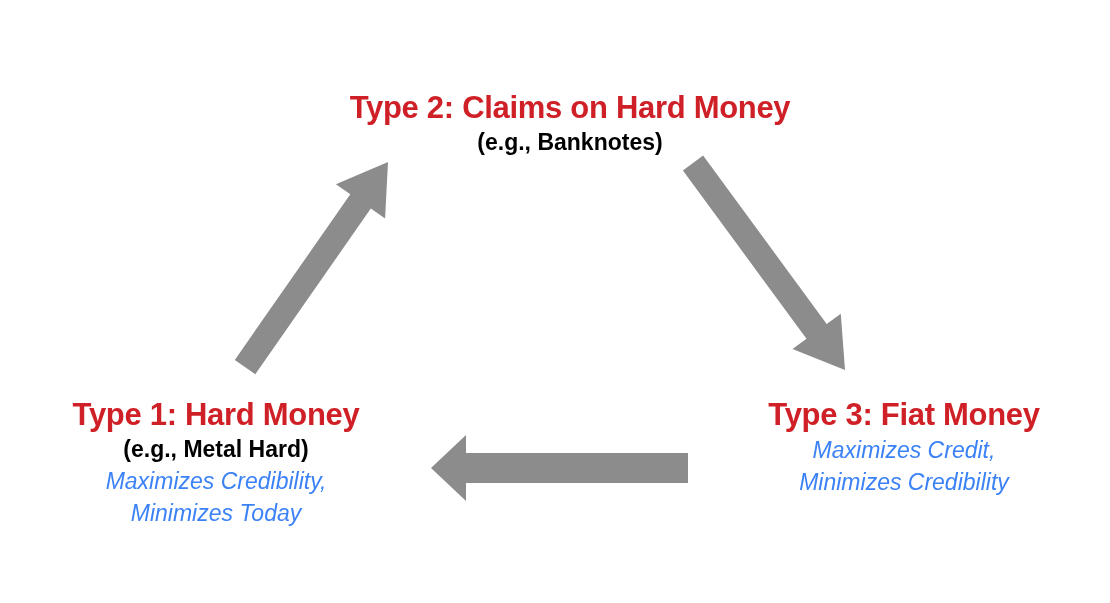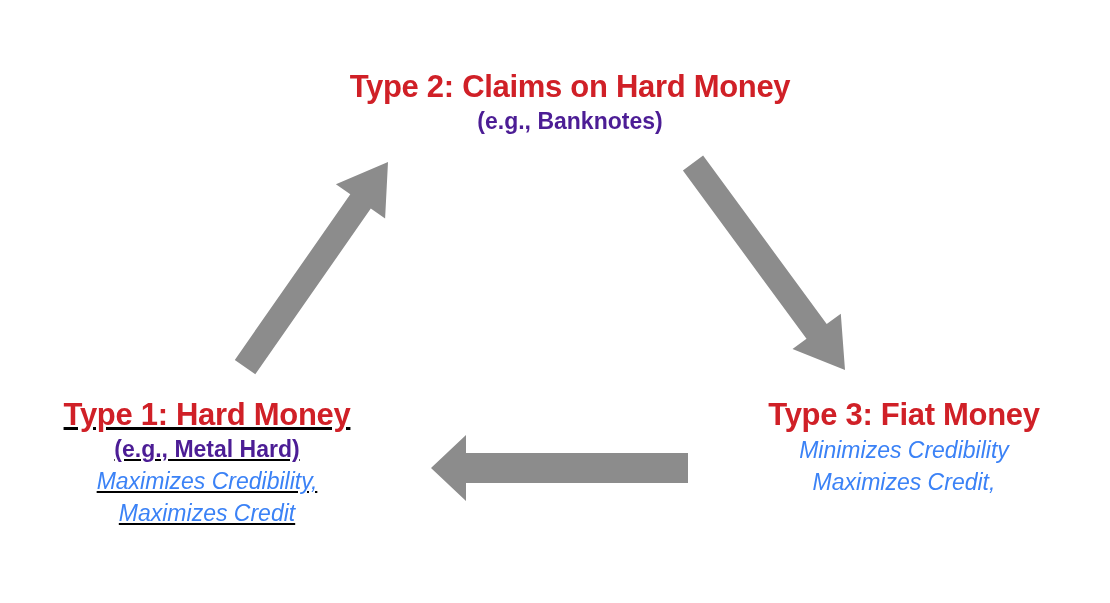--- a/index.html
+++ b/index.html
@@ -21,35 +21,35 @@
   }
   .node-title {
     color: #d02027;
     font-size: 31px;
     font-weight: bold;
     line-height: 38px;
     letter-spacing: -0.3px;
     white-space: nowrap;
   }
   .node-subtitle {
-    color: #4c1d95;
+    color: #000000;
     font-size: 23px;
     font-weight: bold;
     line-height: 31px;
     white-space: nowrap;
   }
   .node-note {
     color: #3b82f6;
     font-size: 23px;
     font-style: italic;
     line-height: 32px;
     white-space: nowrap;
   }
-  #node-type2 { left: 270px; top: 68px;  width: 600px; }
-  #node-type1 { left: 7px;  top: 396px; width: 400px; text-decoration: underline; }
+  #node-type2 { left: 270px; top: 89px;  width: 600px; }
+  #node-type1 { left: 16px;  top: 396px; width: 400px; }
   #node-type3 { left: 704px; top: 396px; width: 400px; }
   .arrows-layer {
     position: absolute;
     left: 0; top: 0;
     width: 1110px;
     height: 603px;
     pointer-events: none;
   }
 </style>
 </head>
@@ -68,22 +68,22 @@
 
   <div class="node" id="node-type2">
     <div class="node-title">Type 2: Claims on Hard Money</div>
     <div class="node-subtitle">(e.g., Banknotes)</div>
   </div>
 
   <div class="node" id="node-type1">
     <div class="node-title">Type 1: Hard Money</div>
     <div class="node-subtitle">(e.g., Metal Hard)</div>
     <div class="node-note">Maximizes Credibility,</div>
-    <div class="node-note">Maximizes Credit</div>
+    <div class="node-note">Minimizes Today</div>
   </div>
 
   <div class="node" id="node-type3">
     <div class="node-title">Type 3: Fiat Money</div>
+    <div class="node-note">Maximizes Credit,</div>
     <div class="node-note">Minimizes Credibility</div>
-    <div class="node-note">Maximizes Credit,</div>
   </div>
 
 </div>
 
 </body></html>

